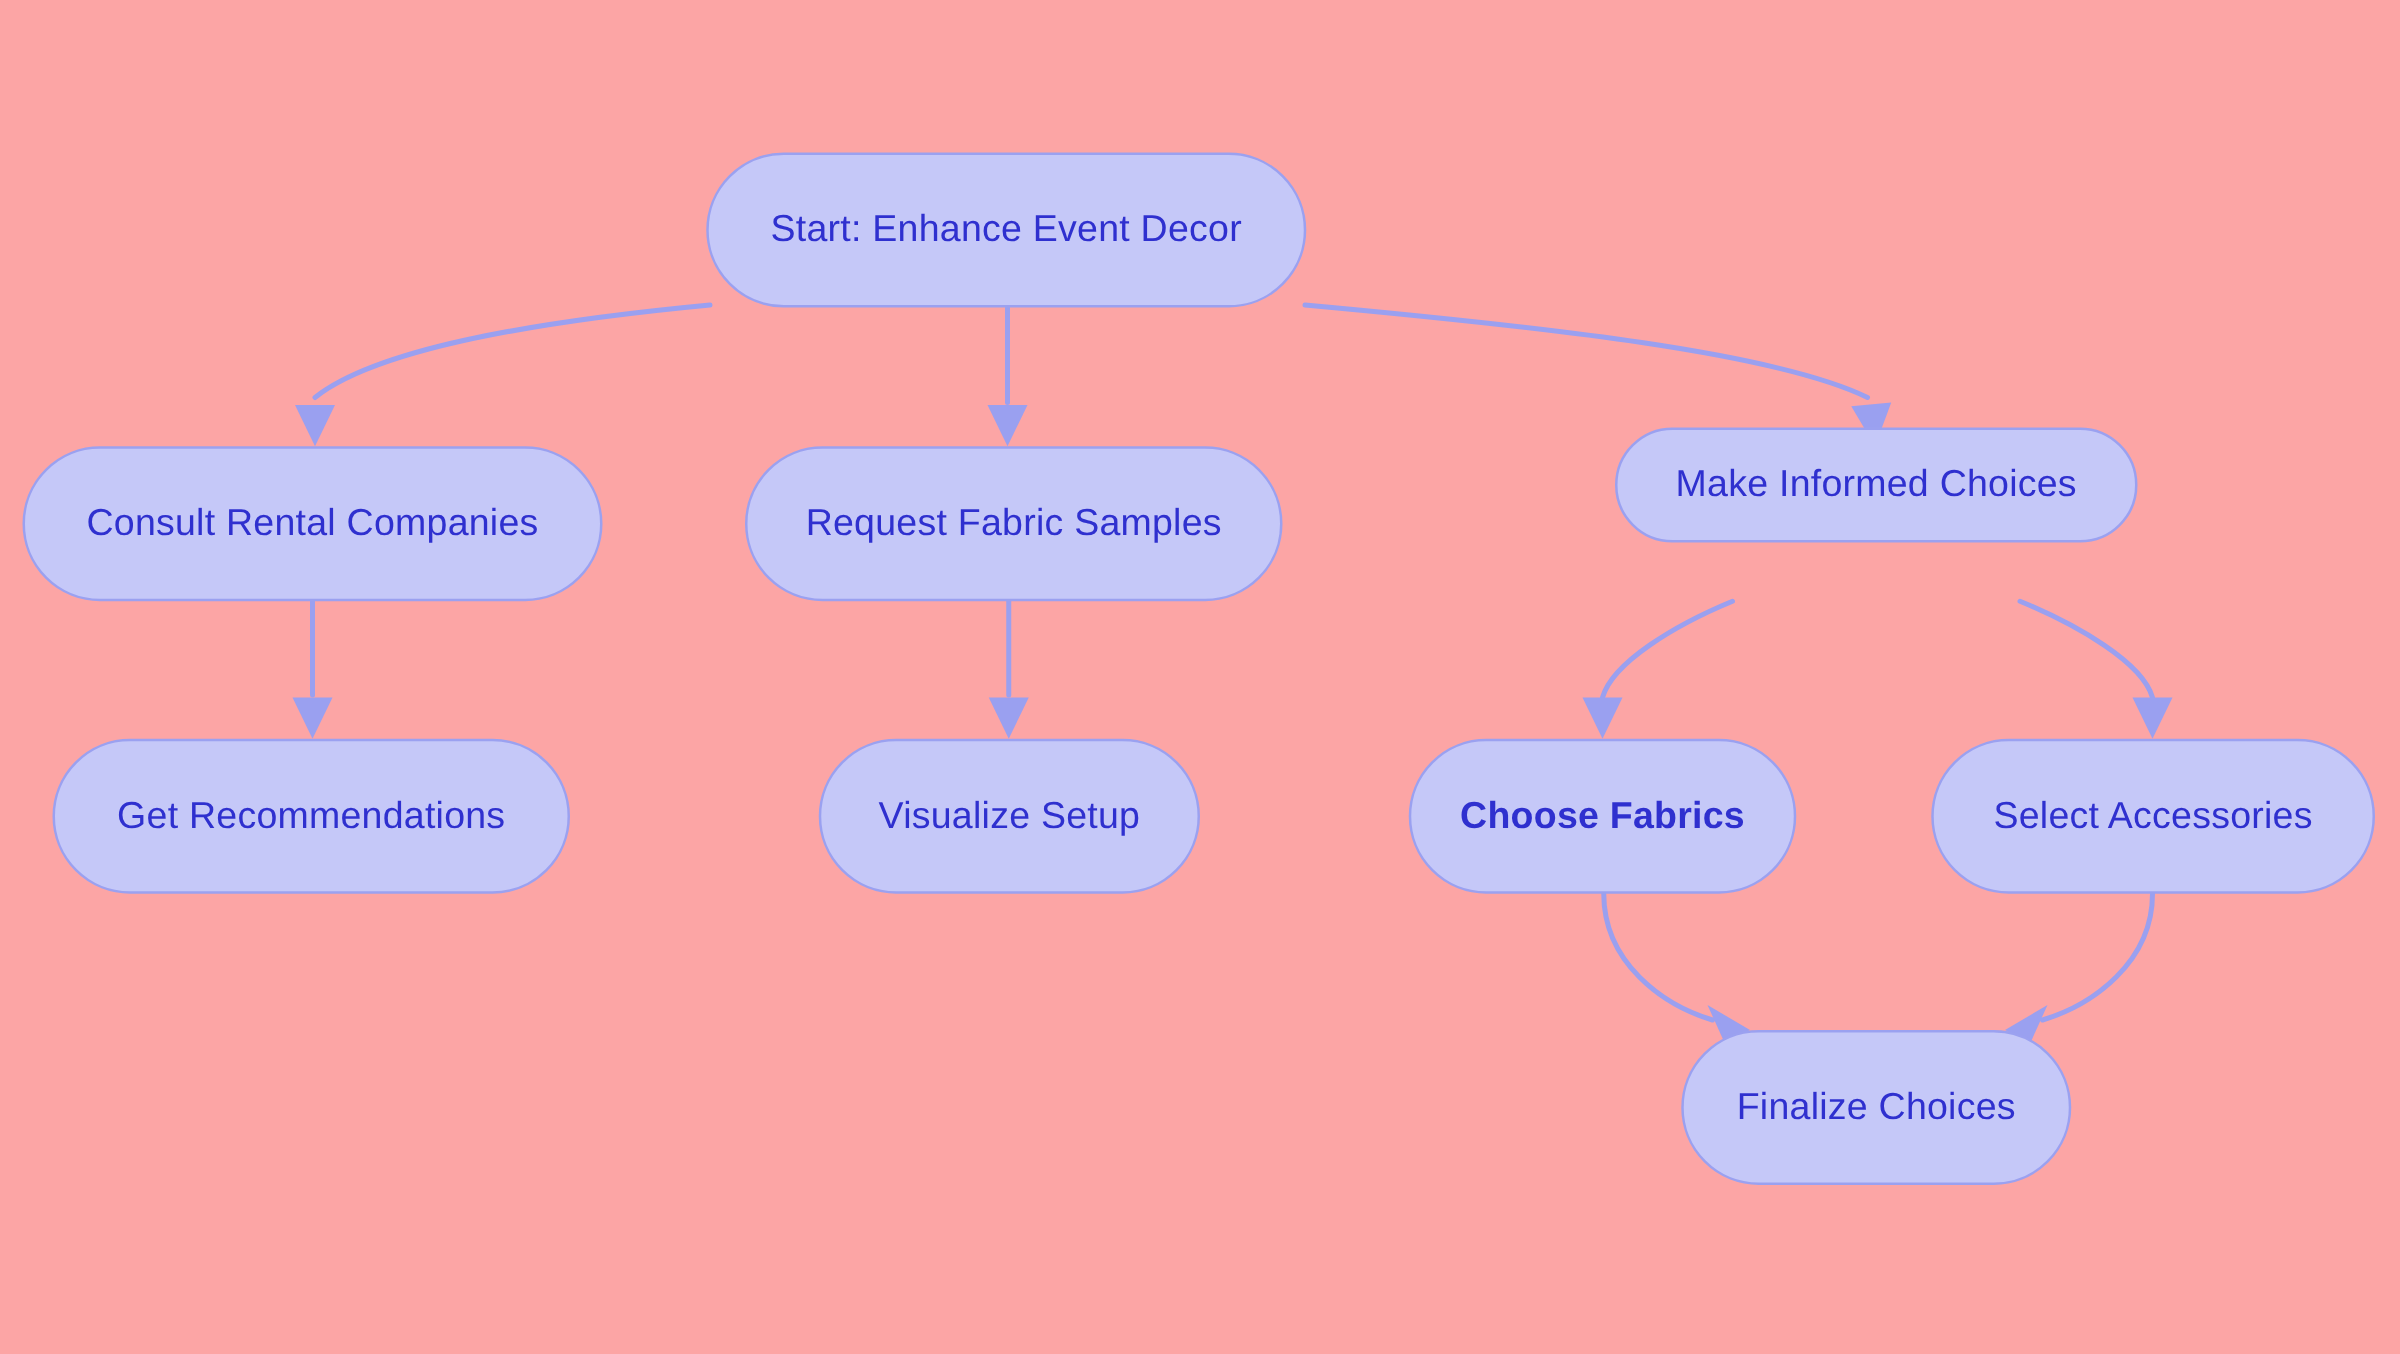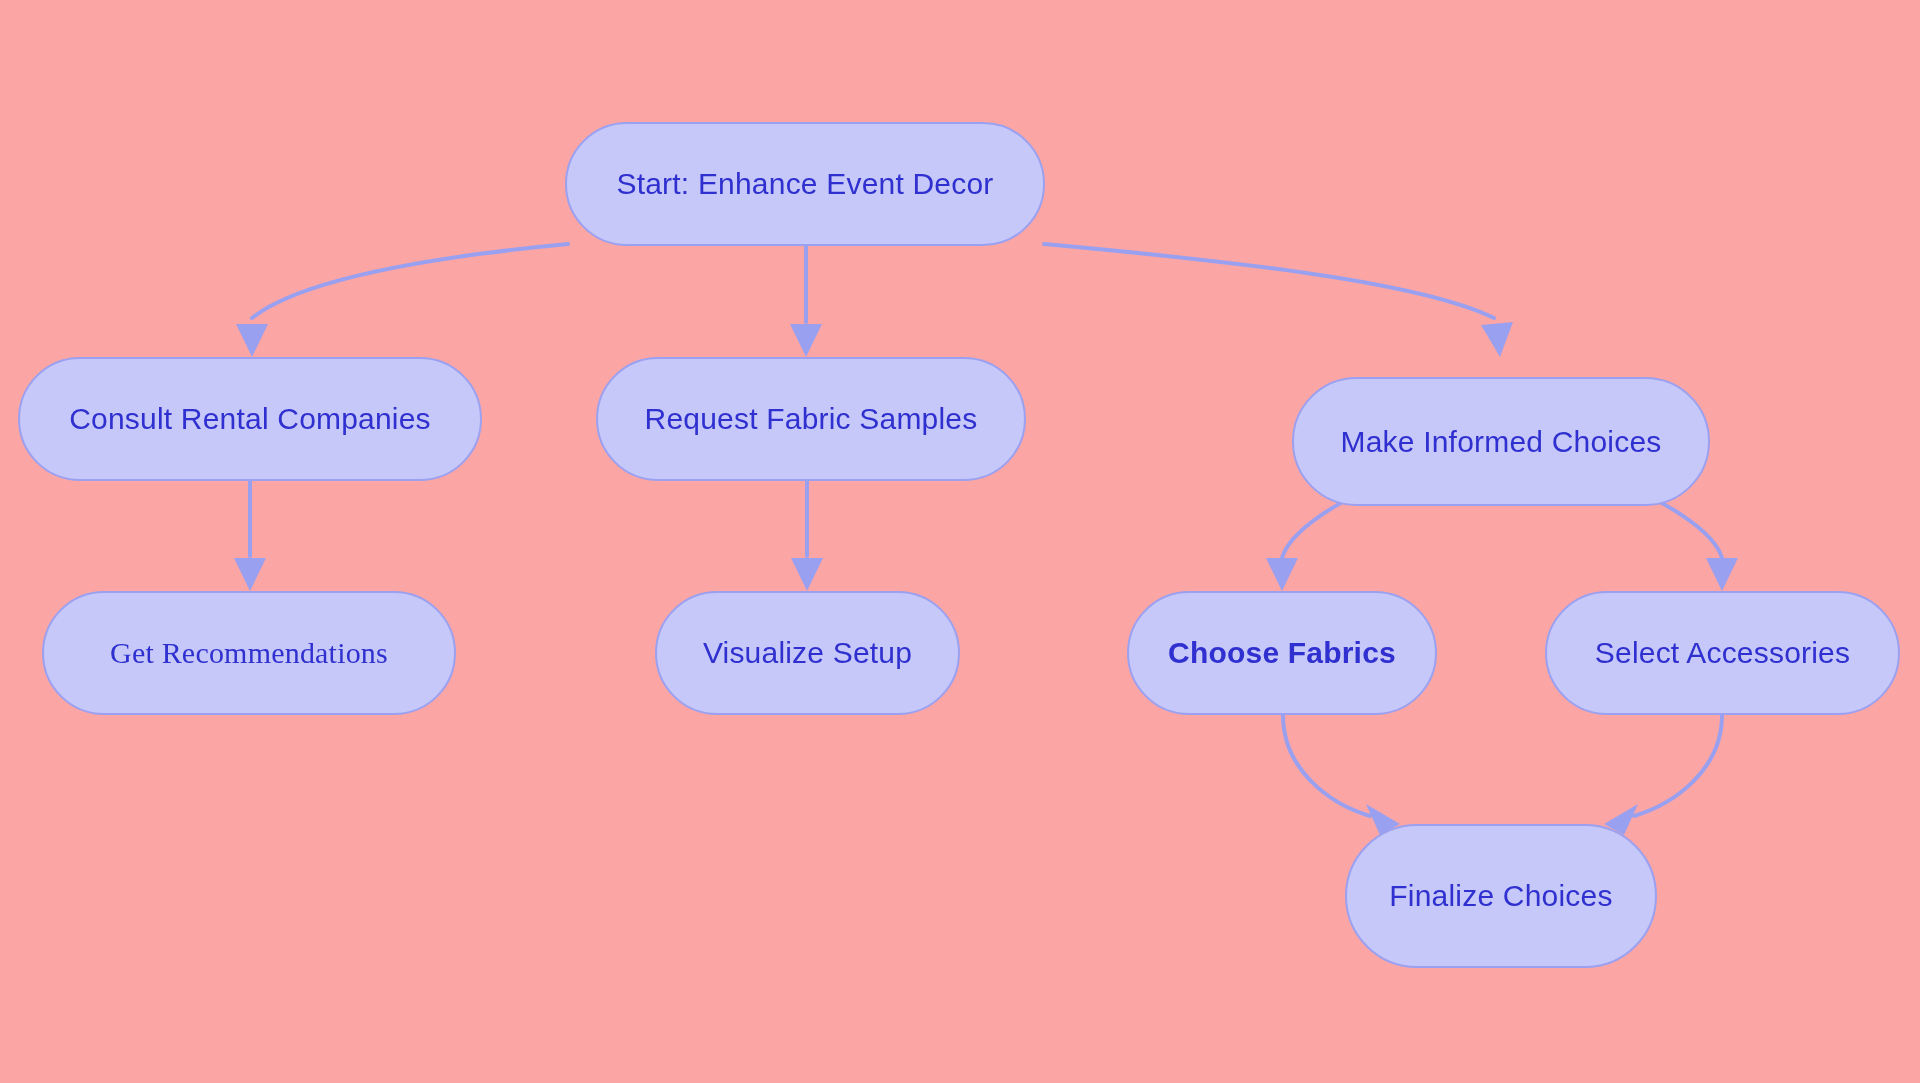--- a/index.html
+++ b/index.html
@@ -102,37 +102,37 @@
   </div>
 
   <div class="node" style="left: 18px; top: 357px; width: 464px; height: 124px; background: rgb(197, 200, 248); border-color: rgb(155, 161, 240); color: rgb(47, 48, 207); justify-content: center;">
     <span class="node-label">Consult Rental Companies</span>
   </div>
 
   <div class="node" style="left: 596px; top: 357px; width: 430px; height: 124px; background: rgb(197, 200, 248); border-color: rgb(155, 161, 240); color: rgb(47, 48, 207);">
     <span class="node-label">Request Fabric Samples</span>
   </div>
 
-  <div class="node" style="left: 1292px; top: 377px; width: 418px; height: 129px; background: rgb(197, 200, 248); border-color: rgb(155, 161, 240); color: rgb(47, 48, 207);">
+  <div class="node" style="left: 1292px; top: 342px; width: 418px; height: 92px; background: rgb(197, 200, 248); border-color: rgb(155, 161, 240); color: rgb(47, 48, 207);">
     <span class="node-label">Make Informed Choices</span>
   </div>
 
-  <div class="node" style="left: 42px; top: 591px; width: 414px; height: 124px; background: rgb(197, 200, 248); border-color: rgb(155, 161, 240); color: rgb(47, 48, 207); font-family: Liberation Serif, serif;">
+  <div class="node" style="left: 42px; top: 591px; width: 414px; height: 124px; background: rgb(197, 200, 248); border-color: rgb(155, 161, 240); color: rgb(47, 48, 207);">
     <span class="node-label">Get Recommendations</span>
   </div>
 
   <div class="node" style="left: 655px; top: 591px; width: 305px; height: 124px; background: rgb(197, 200, 248); border-color: rgb(155, 161, 240); color: rgb(47, 48, 207); align-items: center;">
     <span class="node-label">Visualize Setup</span>
   </div>
 
   <div class="node" style="left: 1127px; top: 591px; width: 310px; height: 124px; background: rgb(197, 200, 248); border-color: rgb(155, 161, 240); color: rgb(47, 48, 207); font-weight: bold;">
     <span class="node-label">Choose Fabrics</span>
   </div>
 
   <div class="node" style="left: 1545px; top: 591px; width: 355px; height: 124px; background: rgb(197, 200, 248); border-color: rgb(155, 161, 240); color: rgb(47, 48, 207);">
     <span class="node-label">Select Accessories</span>
   </div>
 
-  <div class="node" style="left: 1345px; top: 824px; width: 312px; height: 144px; background: rgb(197, 200, 248); border-color: rgb(155, 161, 240); color: rgb(47, 48, 207);">
+  <div class="node" style="left: 1345px; top: 824px; width: 312px; height: 124px; background: rgb(197, 200, 248); border-color: rgb(155, 161, 240); color: rgb(47, 48, 207);">
     <span class="node-label">Finalize Choices</span>
   </div>
 
 </div>
 
 </body></html>

